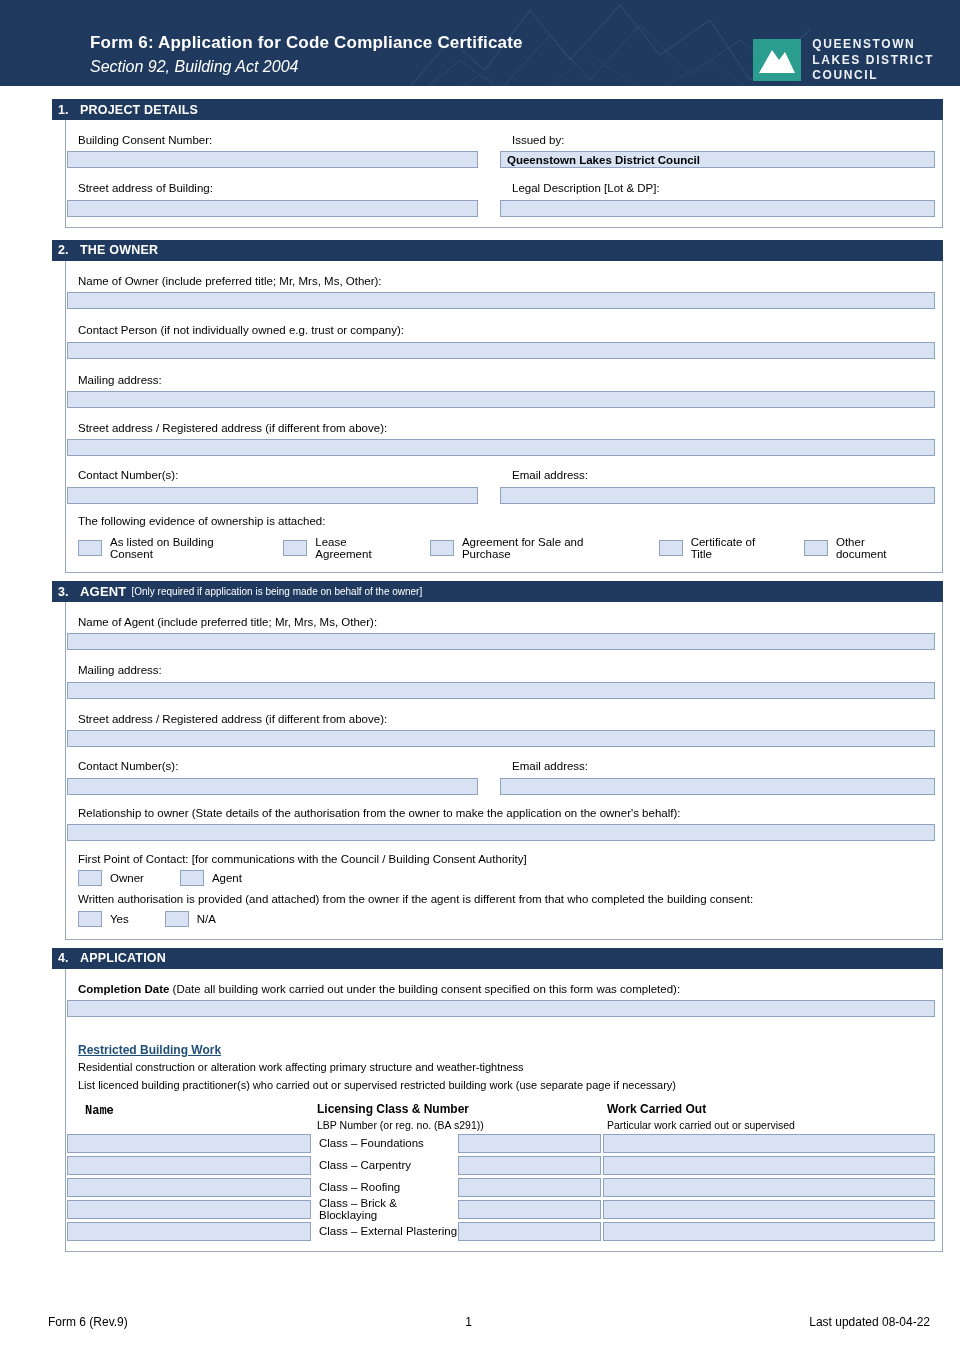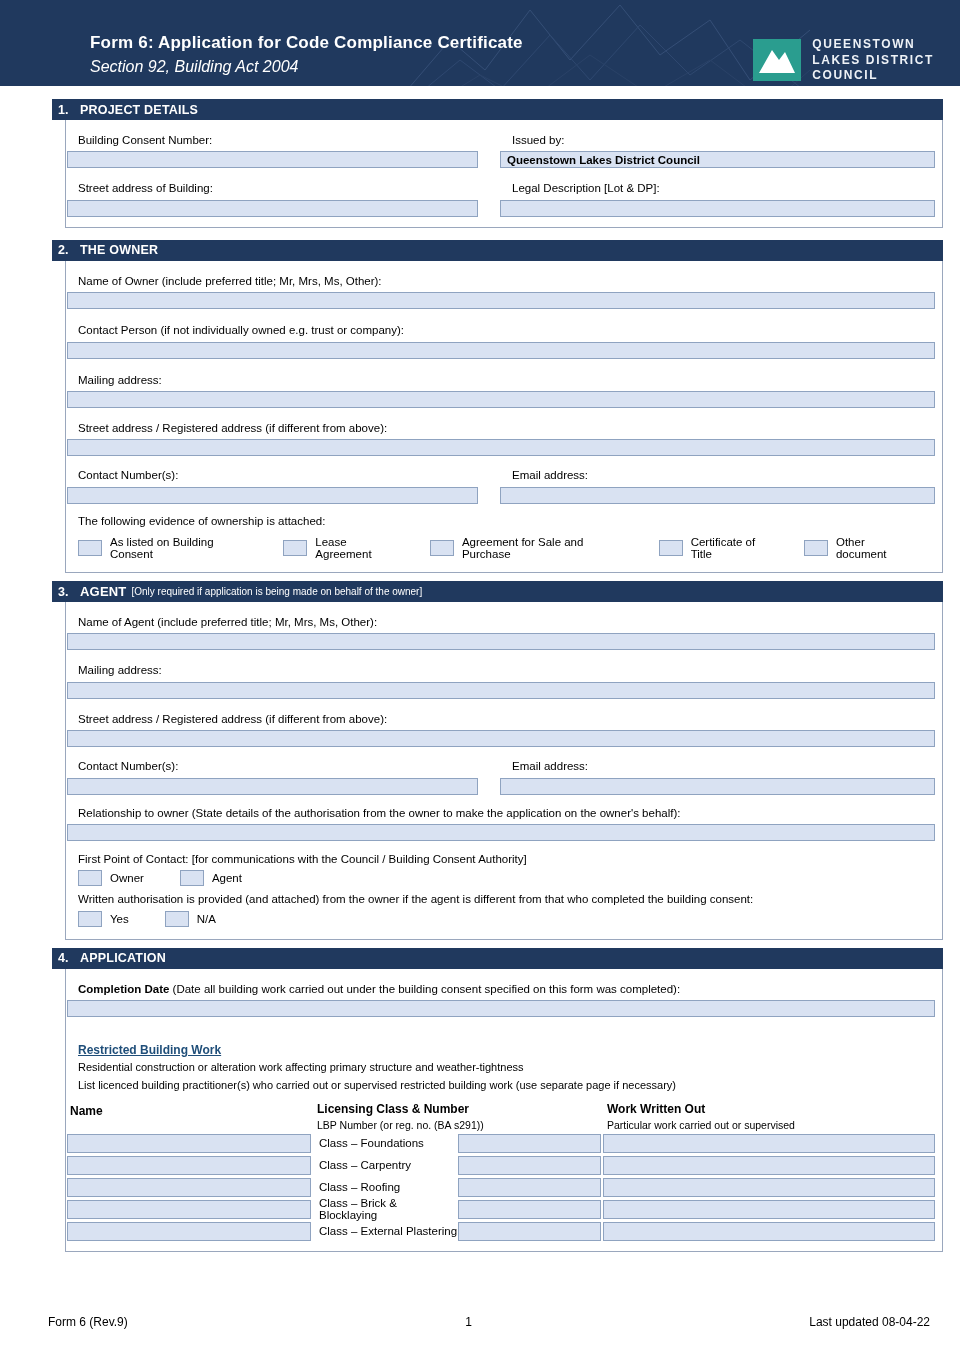--- a/index.html
+++ b/index.html
@@ -52,21 +52,21 @@
   
   .rbw-heading{color:#1f4e79;font-weight:bold;text-decoration:underline;font-size:12px;
                margin:26px 7px 3px 12px;}
   .rbw-line{margin:2px 7px 0 12px;font-size:11px;line-height:1.45;}
   
   .rbw-table{margin:8px 7px 0 1px;}
   .t-head{display:flex;margin-bottom:3px;}
   .t-c1{width:244px;}
   .t-c2{width:290px;}
   .t-c3{width:332px;}
-  .t-head .t-c1{padding-left:3px;padding-top:2px;}
+  .t-head .t-c1{padding-left:18px;padding-top:2px;font-family:Liberation Mono, monospace;}
   .t-head .t-c2,.t-head .t-c3{padding-left:6px;}
   .t-head .hd{font-weight:bold;font-size:12px;}
   .t-head .sub{font-size:10.5px;margin-top:3px;}
   .t-row{display:flex;margin-top:3px;height:19px;}
   .t-row .cell{background:var(--field_fill);border:1px solid var(--field_border);height:19px;}
   .t-row .t-c1{margin-right:2px;}
   .t-row .t-c2{display:flex;}
   .t-row .cls{width:145px;display:flex;align-items:center;padding-left:6px;font-size:11.5px;}
   .t-row .c2f{width:143px;margin-right:2px;}
   
@@ -252,21 +252,21 @@
     <div class="rbw-table">
       <div class="t-head">
         <div class="t-c1">
           <div class="hd">Name</div>
         </div>
         <div class="t-c2">
           <div class="hd">Licensing Class &amp; Number</div>
           <div class="sub">LBP Number (or reg. no. (BA s291))</div>
         </div>
         <div class="t-c3">
-          <div class="hd">Work Written Out</div>
+          <div class="hd">Work Carried Out</div>
           <div class="sub">Particular work carried out or supervised</div>
         </div>
       </div>
 
       <div class="t-row">
         <div class="t-c1 cell"></div>
         <div class="t-c2">
           <span class="cls">Class – Foundations</span>
           <span class="c2f cell"></span>
         </div>

